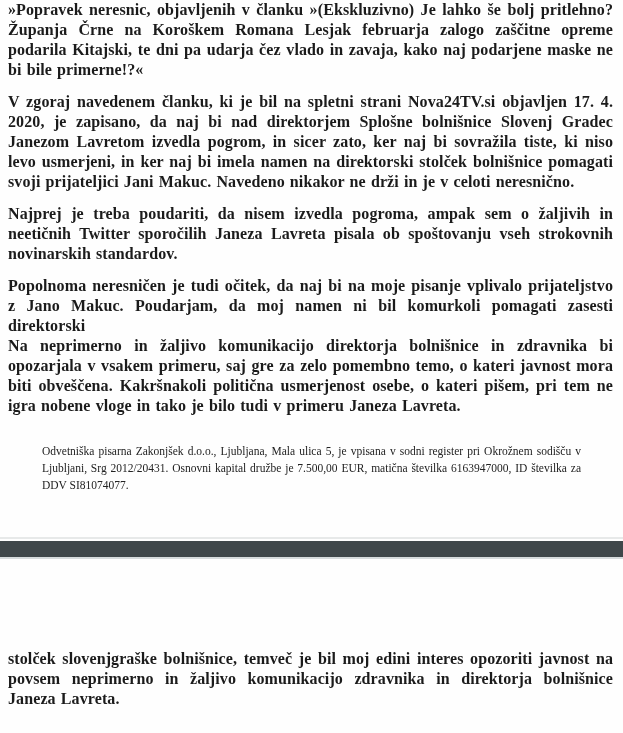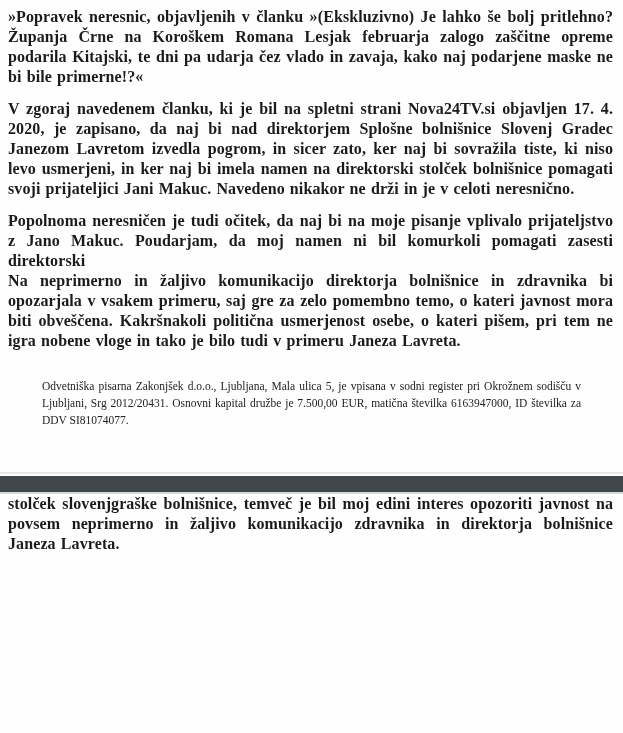--- a/index.html
+++ b/index.html
@@ -9,21 +9,20 @@
   }
   .viewport {
     width: 623px;
     height: 733px;
     background: #fefefe;
     overflow: hidden;
     font-family: "Liberation Serif", "DejaVu Serif", serif;
     color: #1b1b1b;
   }
   .page1 {
-    padding-top: 7px;
   }
   .par {
     font-size: 16px;
     line-height: 20px;
     font-weight: bold;
     text-align: justify;
     margin: 0 10px 12px 8px;
     letter-spacing: 0.1px;
     word-spacing: 1px;
   }
@@ -49,33 +48,35 @@
   }
   .sep-bar {
     height: 16px;
     background: #3f474a;
   }
   .sep-edge-bottom {
     height: 2px;
     background: #d6dbdd;
   }
   .page2 {
+    padding-top: 90px;
   }
   .par.last {
     margin-bottom: 0;
   }
 </style>
 </head>
 <body>
 
 <div class="viewport">
 
   <div class="page1">
     <p class="par">»Popravek neresnic, objavljenih v članku »(Ekskluzivno) Je lahko še bolj pritlehno? Županja Črne na Koroškem Romana Lesjak februarja zalogo zaščitne opreme podarila Kitajski, te dni pa udarja čez vlado in zavaja, kako naj podarjene maske ne bi bile primerne!?«</p>
     <p class="par">V zgoraj navedenem članku, ki je bil na spletni strani Nova24TV.si objavljen 17. 4. 2020, je zapisano, da naj bi nad direktorjem Splošne bolnišnice Slovenj Gradec Janezom Lavretom izvedla pogrom, in sicer zato, ker naj bi sovražila tiste, ki niso levo usmerjeni, in ker naj bi imela namen na direktorski stolček bolnišnice pomagati svoji prijateljici Jani Makuc. Navedeno nikakor ne drži in je v celoti neresnično.</p>
+    <p class="par">Najprej je treba poudariti, da nisem izvedla pogroma, ampak sem o žaljivih in neetičnih Twitter sporočilih Janeza Lavreta pisala ob spoštovanju vseh strokovnih novinarskih standardov.</p>
     <p class="par cont">Popolnoma neresničen je tudi očitek, da naj bi na moje pisanje vplivalo prijateljstvo z Jano Makuc. Poudarjam, da moj namen ni bil komurkoli pomagati zasesti direktorski</p>
     <p class="par">Na neprimerno in žaljivo komunikacijo direktorja bolnišnice in zdravnika bi opozarjala v vsakem primeru, saj gre za zelo pomembno temo, o kateri javnost mora biti obveščena. Kakršnakoli politična usmerjenost osebe, o kateri pišem, pri tem ne igra nobene vloge in tako je bilo tudi v primeru Janeza Lavreta.</p>
     <p class="footer-note">Odvetniška pisarna Zakonjšek d.o.o., Ljubljana, Mala ulica 5, je vpisana v sodni register pri Okrožnem sodišču v Ljubljani, Srg 2012/20431. Osnovni kapital družbe je 7.500,00 EUR, matična številka 6163947000, ID številka za DDV SI81074077.</p>
   </div>
 
   <div class="page-separator">
     <div class="sep-edge-top"></div>
     <div class="sep-bar"></div>
     <div class="sep-edge-bottom"></div>
   </div>

